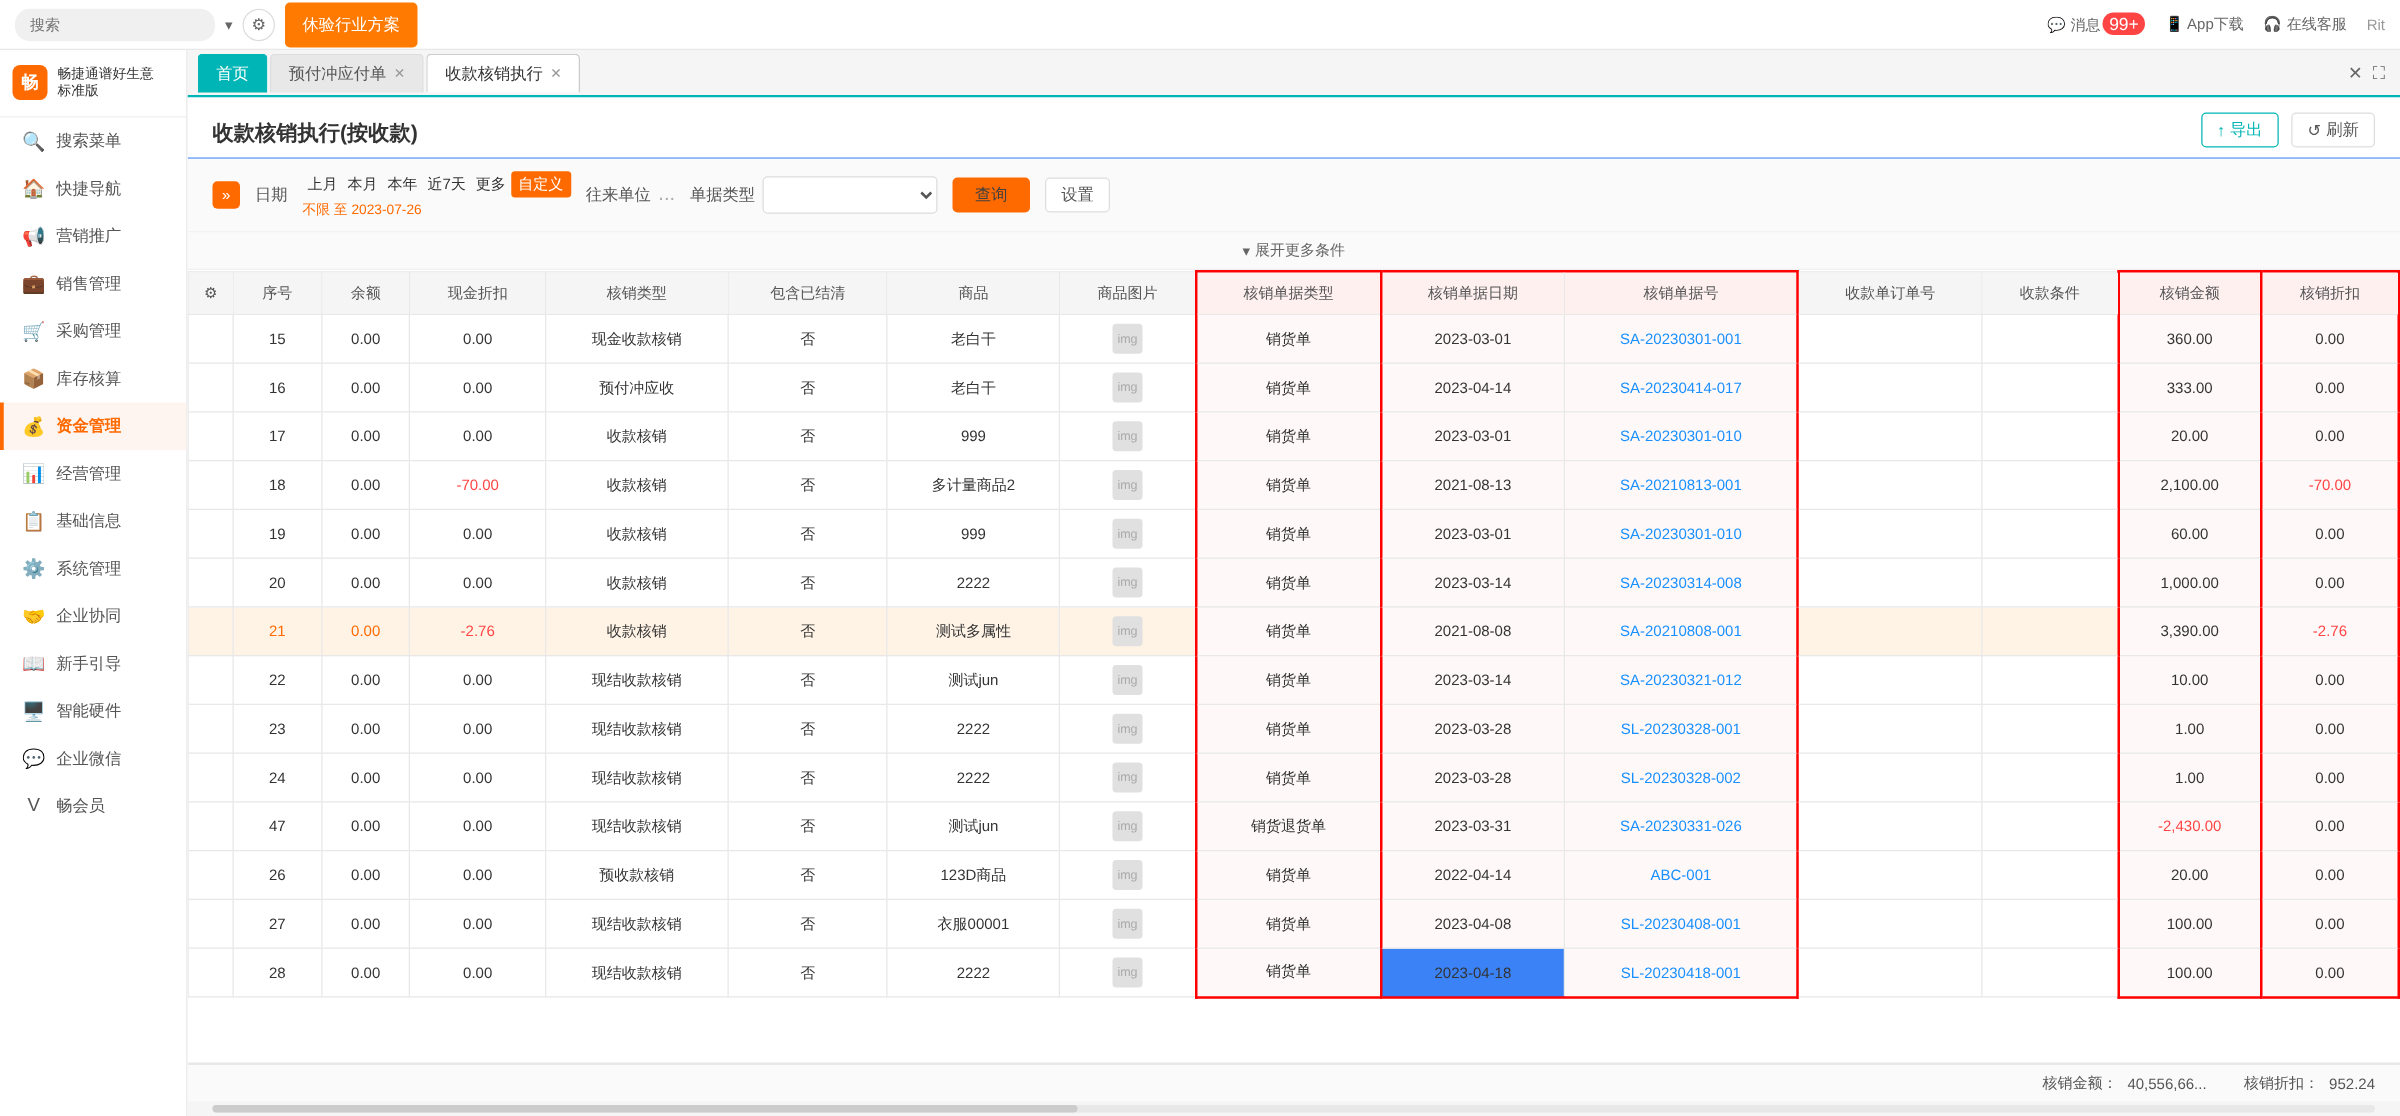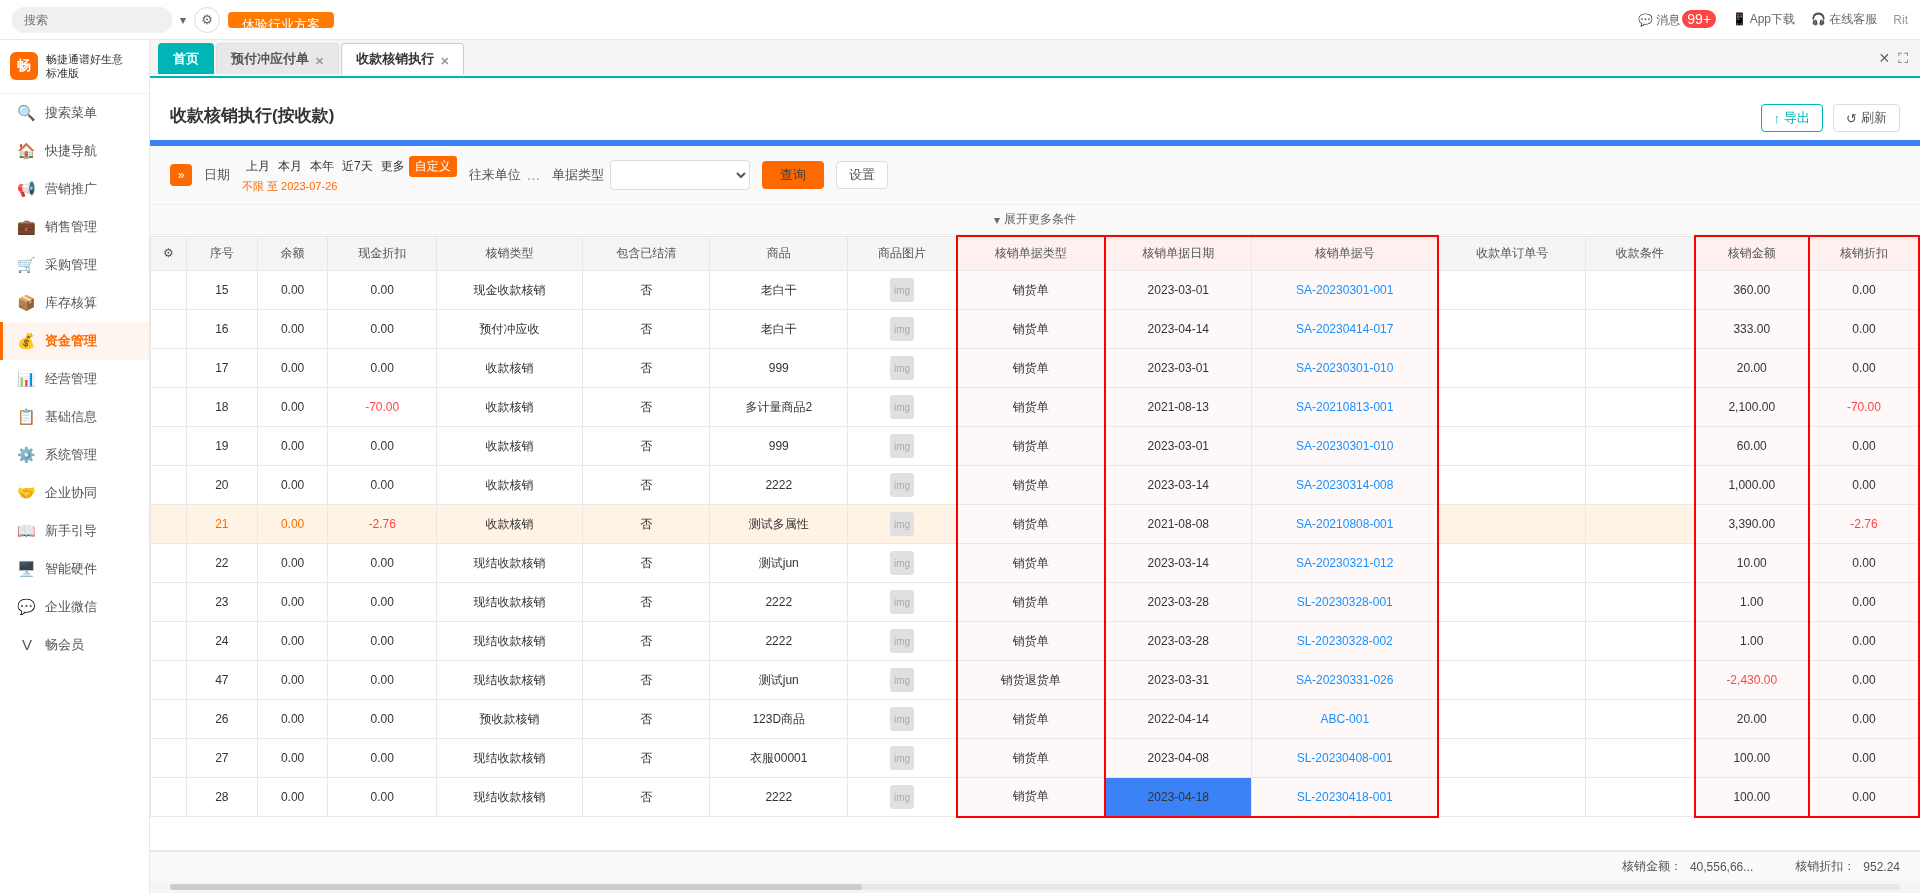--- a/index.html
+++ b/index.html
@@ -30,21 +30,21 @@
     .top-bar-chevron { color: #666; font-size: 12px; cursor: pointer; }
     .gear-btn { width: 26px; height: 26px; border-radius: 50%; border: 1px solid #ddd; display: flex; align-items: center; justify-content: center; cursor: pointer; color: #666; }
     .industry-btn {
       background: #ff7a00;
       color: #fff;
       border: none;
       border-radius: 4px;
       padding: 4px 14px;
       font-size: 13px;
       cursor: pointer;
-      height: 16px;
+      height: 36px;
     }
     .top-bar-right { display: flex; align-items: center; gap: 16px; font-size: 12px; color: #666; }
     .badge { background: #ff4444; color: #fff; border-radius: 10px; padding: 1px 5px; font-size: 14px; margin-left: 2px; }
     .top-right-user { color: #999; font-size: 12px; }
 
     
     .layout { display: flex; height: calc(893px - 40px); }
     .sidebar {
       width: 150px;
       background: #fff;
@@ -87,46 +87,44 @@
       height: 38px;
       padding: 0 8px;
       gap: 2px;
     }
     .tab {
       padding: 6px 14px;
       border-radius: 4px 4px 0 0;
       cursor: pointer;
       font-size: 13px;
       display: flex;
-      align-items: flex-end;
+      align-items: center;
       gap: 6px;
       color: #555;
       background: #e8e8e8;
       border: 1px solid #ddd;
       border-bottom: none;
-      font-weight: bold;
     }
     .tab.active { background: #fff; color: #333; border-color: #ccc; }
     .tab-home { background: #00b5b5; color: #fff; border-color: #00b5b5; }
     .tab-close { font-size: 11px; color: #999; cursor: pointer; }
     .tabs-spacer { flex: 1; }
     .tab-actions { display: flex; gap: 8px; align-items: center; padding-right: 4px; }
     .tab-action-btn { font-size: 14px; color: #666; cursor: pointer; background: none; border: none; }
 
     
     .page-content { flex: 1; background: #fff; overflow: hidden; display: flex; flex-direction: column; }
 
     
     .page-header {
       padding: 12px 20px 8px;
       display: flex;
-      align-items: flex-start;
+      align-items: flex-end;
       justify-content: space-between;
-      border-bottom: 6px solid #3b82f6;
-      margin-top: 14px;
+      border-bottom: 1px solid #3b82f6;
     }
     .page-title { font-size: 17px; font-weight: bold; color: #333; }
     .header-actions { display: flex; gap: 10px; align-items: center; }
     .export-btn {
       border: 1px solid #00b5b5;
       color: #00b5b5;
       background: #fff;
       border-radius: 4px;
       padding: 4px 12px;
       cursor: pointer;
@@ -269,21 +267,21 @@
     
     .table-footer {
       background: #fafafa;
       border-top: 2px solid #e8e8e8;
       display: flex;
       align-items: center;
       justify-content: flex-end;
       padding: 6px 20px;
       font-size: 12px;
       color: #555;
-      gap: 42px;
+      gap: 30px;
     }
     .footer-total { display: flex; align-items: center; gap: 8px; }
 
     
     .scroll-hint { height: 12px; background: #f5f5f5; display: flex; align-items: center; padding: 0 20px; }
     .scroll-bar-track { flex: 1; height: 6px; background: #e8e8e8; border-radius: 3px; position: relative; }
     .scroll-bar-thumb { position: absolute; left: 0; top: 0; width: 40%; height: 100%; background: #ccc; border-radius: 3px; }
   </style>
 </head>
 <body>

